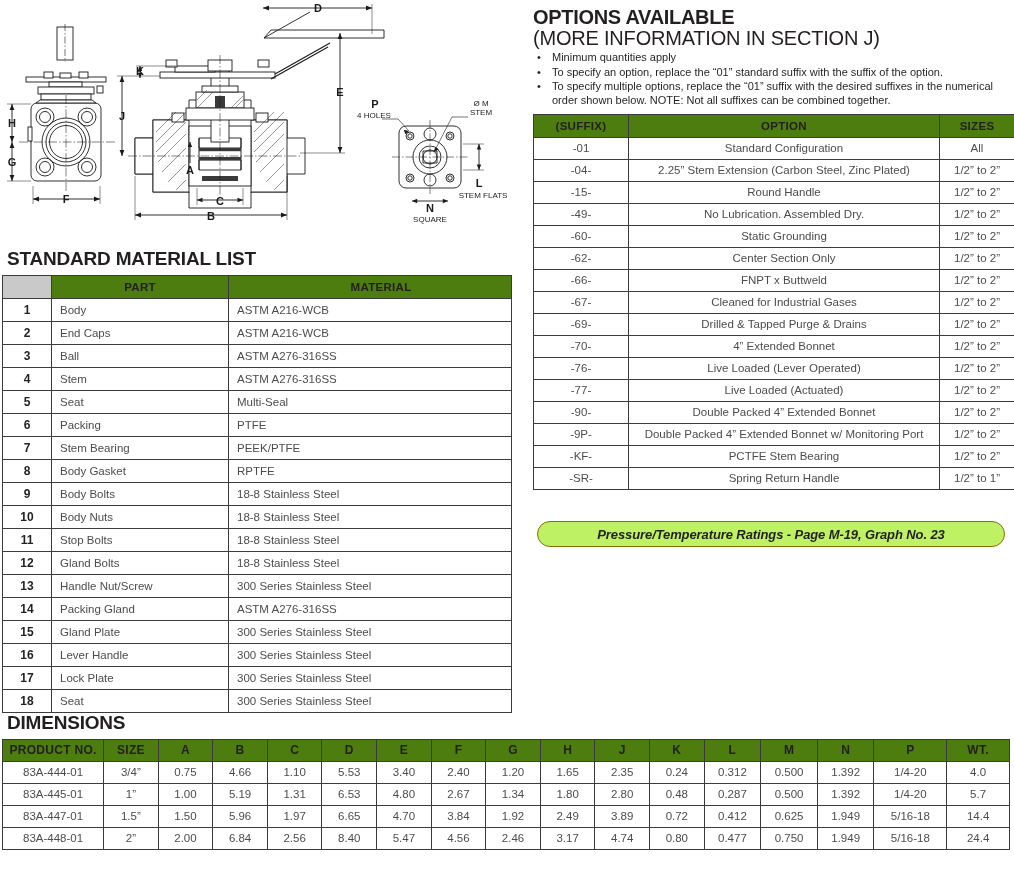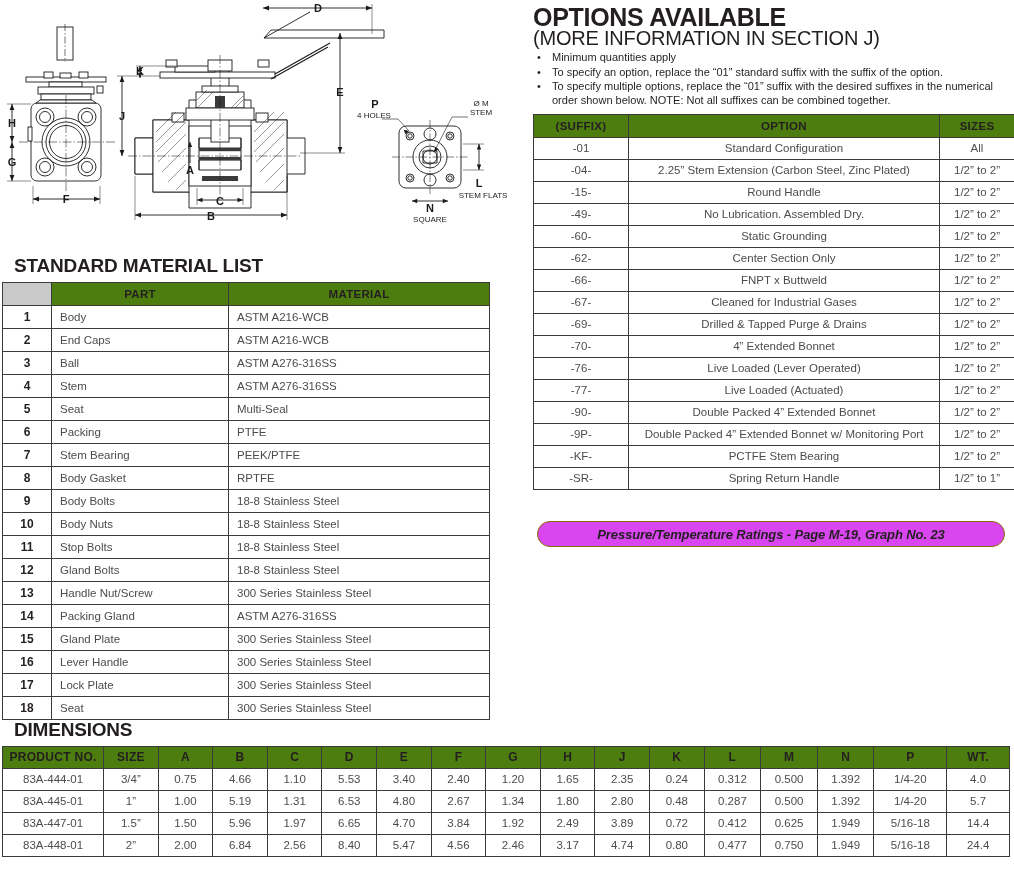--- a/index.html
+++ b/index.html
@@ -16,21 +16,21 @@
     color: #231f20;
     overflow: hidden;
   }
 
   
   .sec-title {
     font-size: 19px;
     font-weight: bold;
     letter-spacing: -0.2px;
     color: #231f20;
-    margin: 12px;
+    margin: 5px;
   }
   table {
     border-collapse: collapse;
     table-layout: fixed;
   }
   th, td {
     border: 1px solid #3b3b3b;
     font-size: 11.5px;
     color: #4c4c4c;
     padding: 0;
@@ -59,41 +59,41 @@
   
   #material-block {
     position: absolute;
     left: 2px; top: 243px;
     width: 486px;
   }
   #material-block .sec-title { margin-bottom: 5px; }
   #material-table { width: 484px; }
   #material-table th.c-num, #material-table td.c-num { width: 48px; }
   #material-table th.c-part, #material-table td.c-part { width: 176px; }
-  #material-table th.c-mat, #material-table td.c-mat { width: 260px; }
+  #material-table th.c-mat, #material-table td.c-mat { width: 260px; padding-left: 22px; }
   #material-table td.c-num {
     text-align: center;
     font-weight: bold;
     color: #231f20;
     font-size: 12px;
   }
   #material-table td.c-part, #material-table td.c-mat {
     text-align: left;
     padding-left: 8px;
   }
   #material-table th.c-num { background: #c9c9c9; }
 
   
   #options-block {
     position: absolute;
     left: 533px; top: 5px;
     width: 478px;
   }
   #options-title {
-    font-size: 25px;
+    font-size: 20px;
     font-weight: bold;
     letter-spacing: -0.3px;
     line-height: 24px;
     color: #231f20;
   }
   #options-subtitle {
     font-size: 20px;
     letter-spacing: -0.2px;
     line-height: 19px;
     color: #231f20;
@@ -120,21 +120,21 @@
   #options-table th.o-opt, #options-table td.o-opt { width: 310px; margin-left: 12px; }
   #options-table th.o-siz, #options-table td.o-siz { width: 74px; }
   #options-table td { text-align: center; height: 21px; line-height: 21px; }
 
   
   #ratings-banner {
     position: absolute;
     left: 537px; top: 521px;
     width: 468px;
     height: 26px;
-    background: #d946ef;
+    background: #bef264;
     border: 1.5px solid #8a6d00;
     border-radius: 13px;
     color: #231f20;
     font-size: 13px;
     font-weight: bold;
     font-style: italic;
     text-align: center;
     line-height: 26px;
     letter-spacing: -0.1px;
     box-sizing: border-box;

